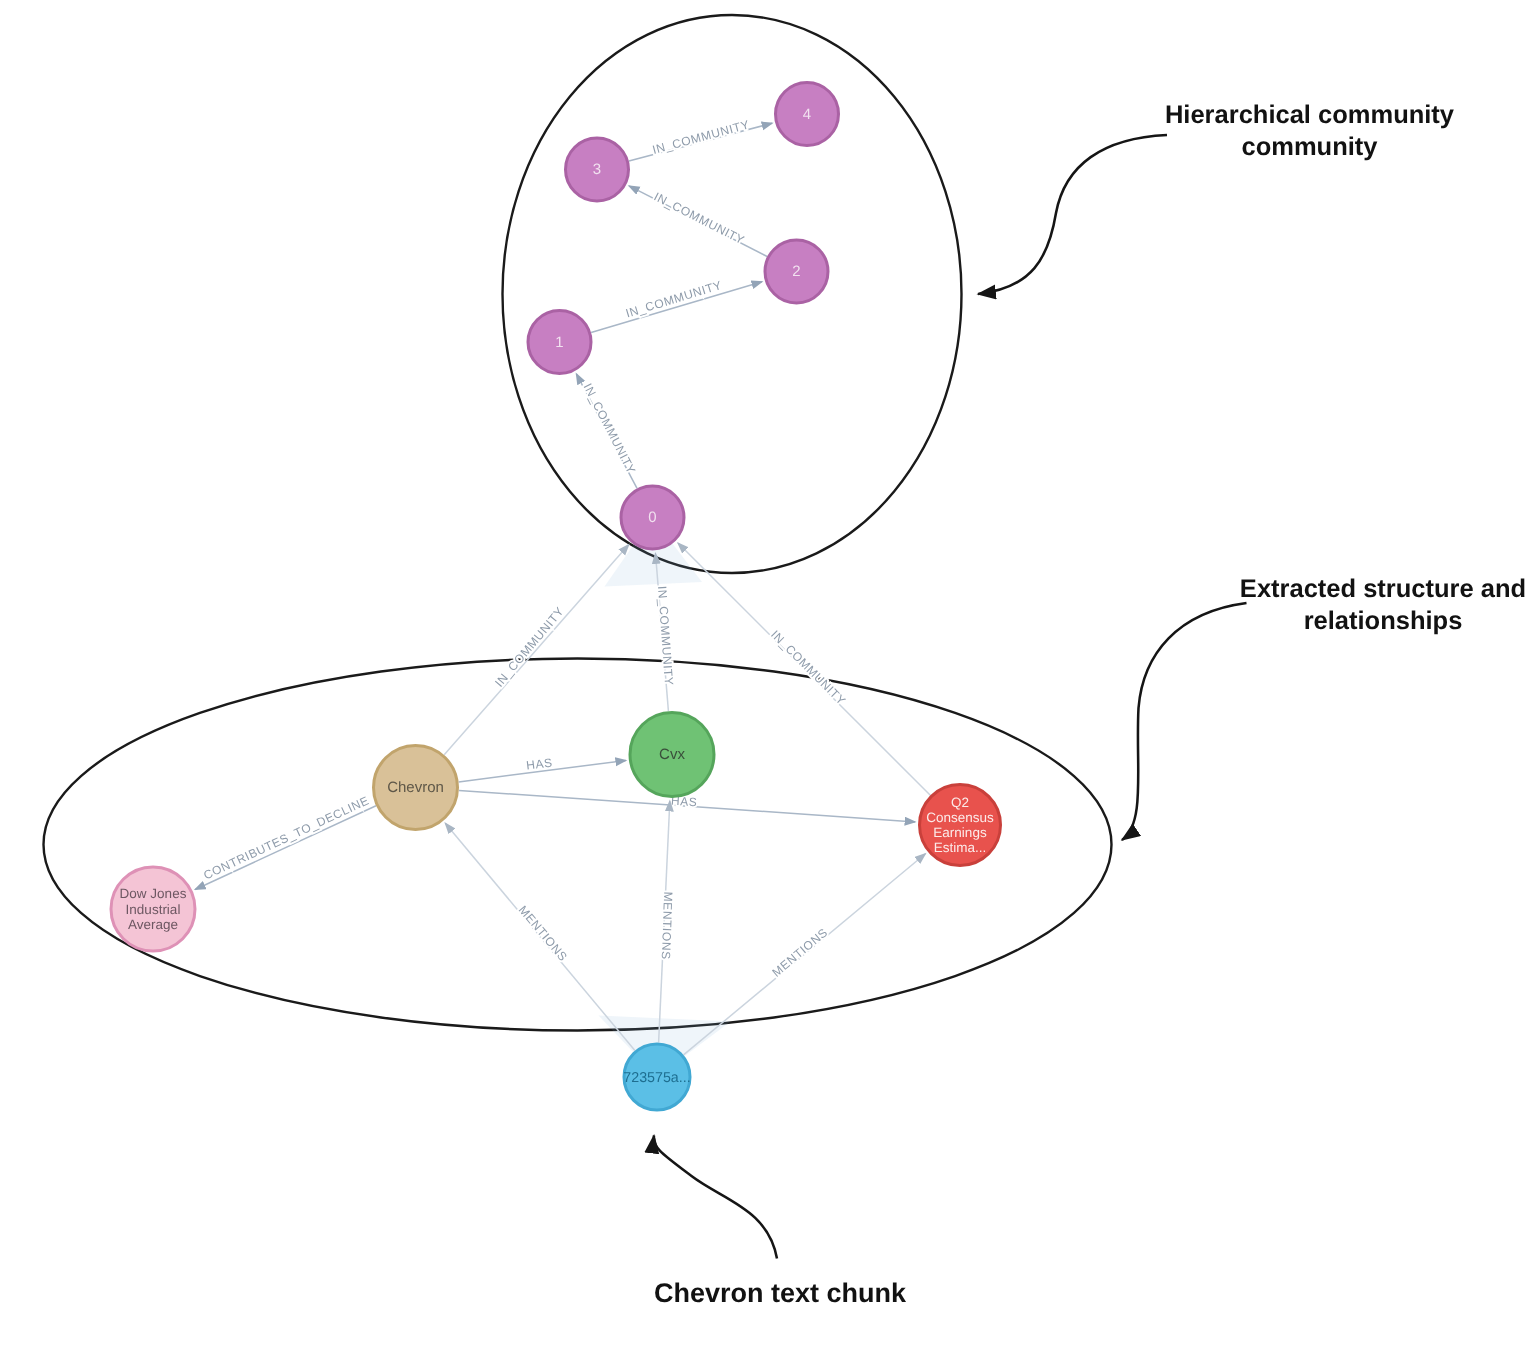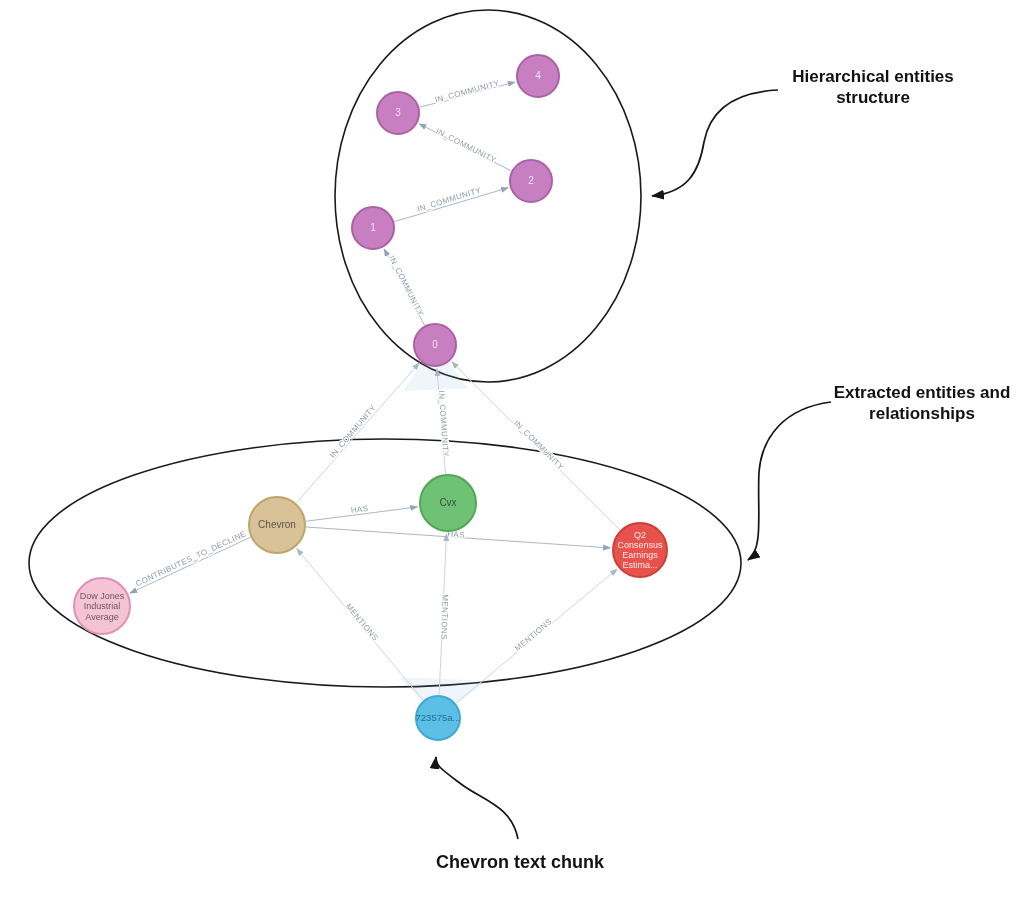--- a/index.html
+++ b/index.html
@@ -98,18 +98,18 @@
       </g>
       <g>
         <circle cx="438" cy="718" r="22" fill="#5BBFE6" stroke="#41A8D3" stroke-width="2"></circle>
         <text class="node-label" fill="#1E6E90" font-size="9.5"><tspan x="438" y="721">723575a...</tspan></text>
       </g>
       <path d="M 778 90 C 735 92 710 110 704 142 C 699 172 688 192 652 196" fill="none" stroke="#151515" stroke-width="1.7" marker-end="url(#m-black)"></path>
       <path d="M 831 402 C 785 408 762 436 759 472 C 757 510 764 549 748 560" fill="none" stroke="#151515" stroke-width="1.7" marker-end="url(#m-black)"></path>
       <path d="M 518 839 C 512 806 482 800 461 784 C 441 769 435 765 436 757" fill="none" stroke="#151515" stroke-width="1.7" marker-end="url(#m-black)"></path>
     </svg>
 
-  <div class="annotation" style="left:773px;top:66px;width:200px;">Hierarchical entities structure</div>
+  <div class="annotation" style="left:773px;top:66px;width:200px;">Hierarchical community community</div>
 
-  <div class="annotation" style="left:822px;top:382px;width:200px;">Extracted entities and relationships</div>
+  <div class="annotation" style="left:822px;top:382px;width:200px;">Extracted structure and relationships</div>
 
   <div class="annotation single" style="left:420px;top:852px;width:200px;">Chevron text chunk</div>
 </div>
 
 </body></html>

